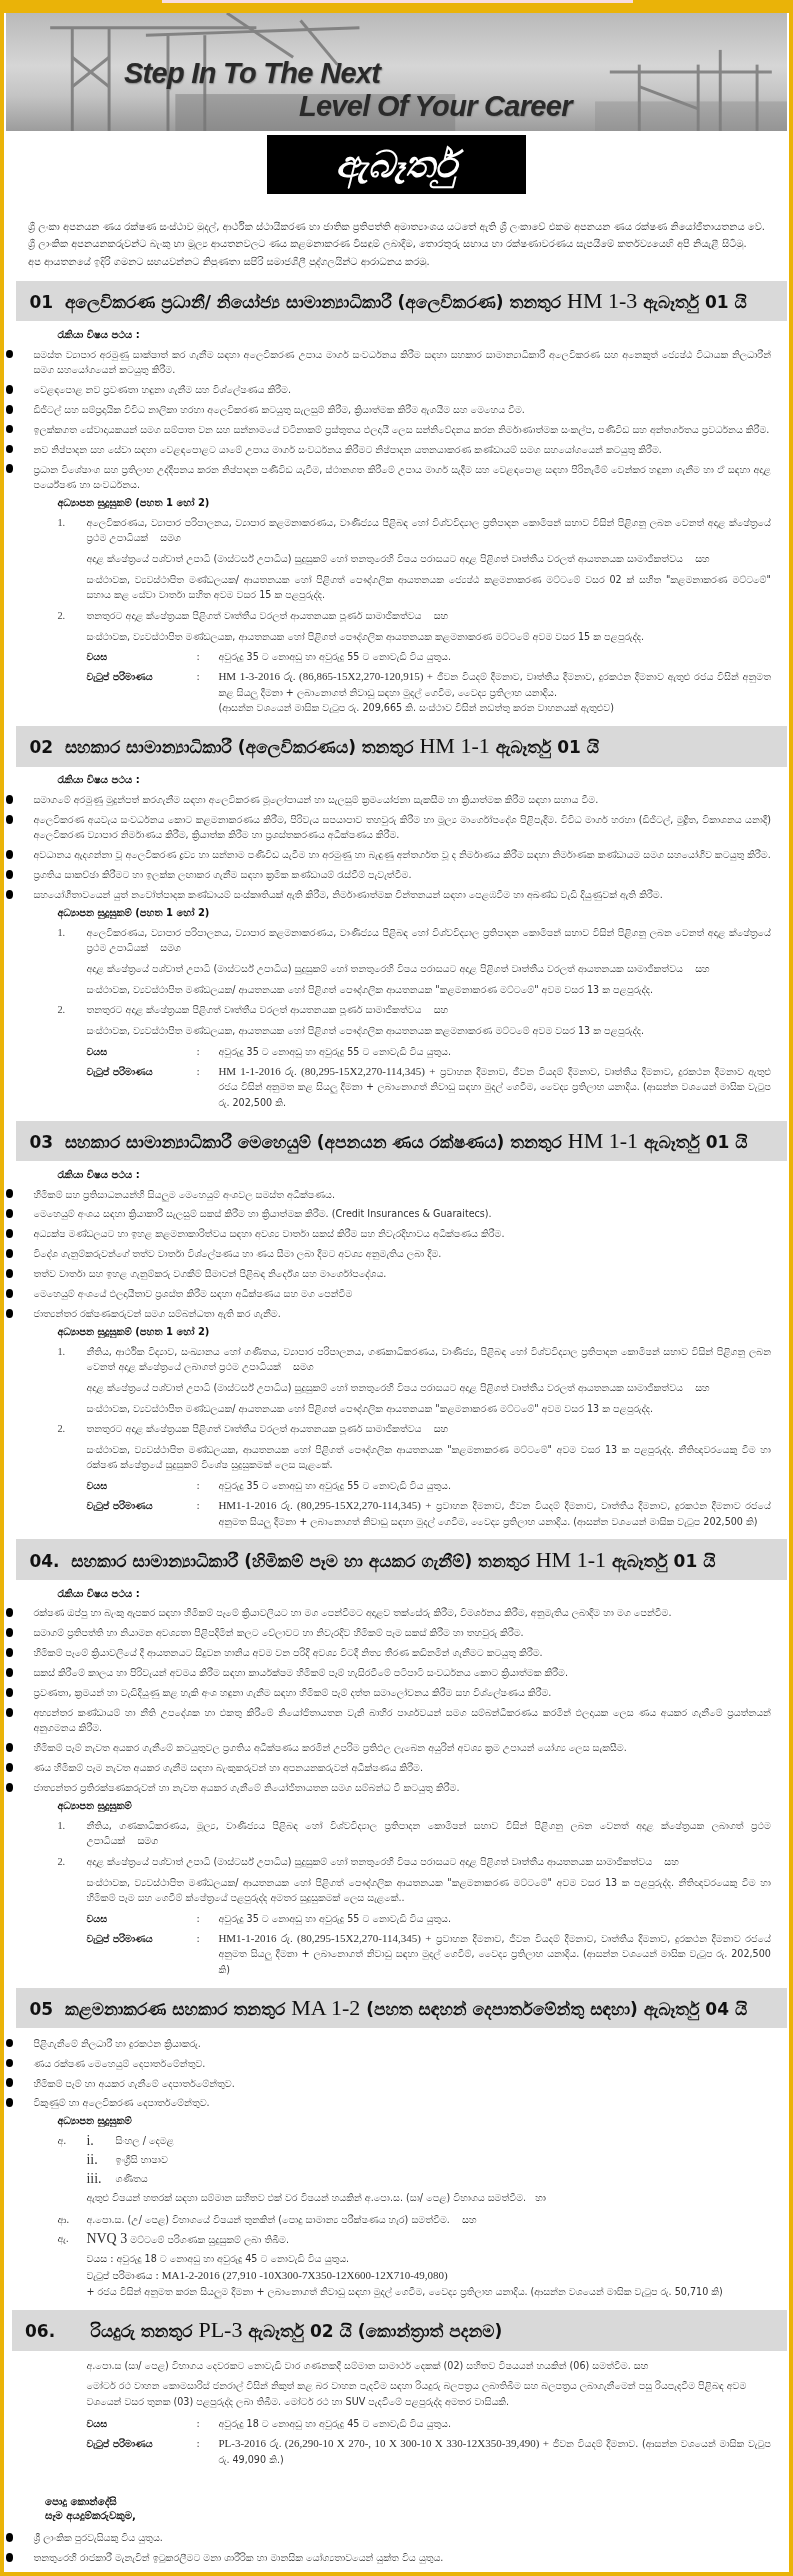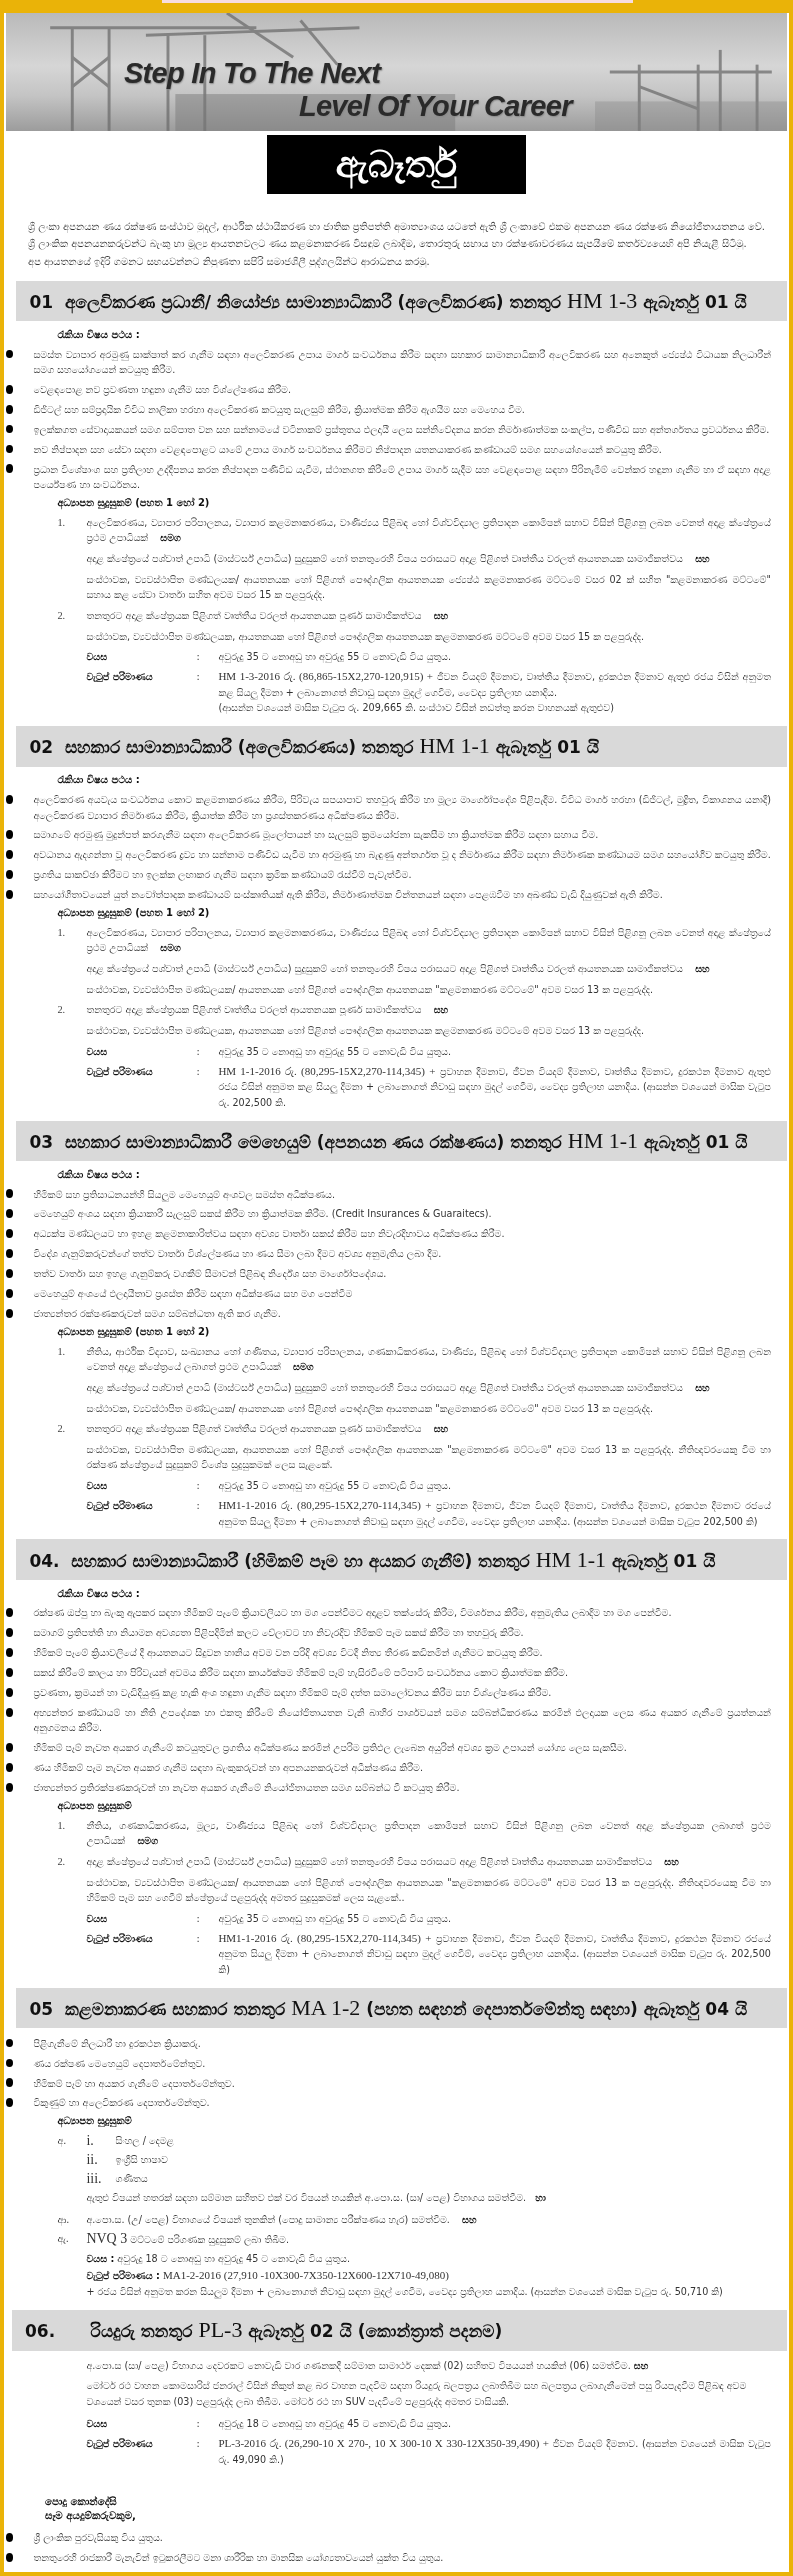--- a/index.html
+++ b/index.html
@@ -42,21 +42,21 @@
     font-weight: bold;
     font-style: italic;
     font-size: 29px;
     color: #2a2a2a;
     letter-spacing: -0.7px;
     text-shadow: 0.7px 0.7px 1.5px #888;
   }
   .tag1 { left: 118px; top: 44px; }
   .tag2 { left: 293px; top: 77px; }
 
-  .title-box-wrap { text-align: center; margin-top: 3.7px; }
+  .title-box-wrap { text-align: center; margin-top: 3.7px; font-style: italic; }
   .title-box {
     display: inline-block;
     background: #000;
     color: #fff;
     width: 259px;
     height: 59px;
     line-height: 59px;
     font-size: 37px;
     font-weight: bold;
     font-family: "DejaVu Sans", sans-serif;
@@ -118,21 +118,21 @@
     line-height: 15.5px;
     margin-bottom: 4.4px;
     color: #333;
     text-align: justify;
   }
   ol.edu li .num {
     position: absolute; left: 0; top: 0; color: #444;
     font-family: "Liberation Serif", serif; font-size: 10.3px;
   }
   ol.edu li p { margin-bottom: 5.2px; }
-  .b { font-weight: bold; color: #111; margin-top: 16px; }
+  .b { font-weight: normal; color: #111; margin-top: 16px; }
   .kv { padding-left: 82px; padding-right: 17.7px; font-size: 9.6px; line-height: 15.5px; color: #333; }
   .kv .row { display: flex; margin-bottom: 4.4px; }
   .kv .k { width: 110px; font-weight: bold; color: #111; flex-shrink: 0; }
   .kv .colon { width: 22px; flex-shrink: 0; }
   .kv .v { flex: 1; text-align: justify; }
   .serif { font-family: "Liberation Serif", serif; font-size: 11px; }
 
   .roman { padding-left: 53px; font-size: 9.6px; line-height: 16px; color: #333; }
   .roman .r { display: flex; margin-bottom: 2.9px; }
   .roman .r .l1 { width: 29px; }
@@ -218,22 +218,22 @@
               <span class="k">වැටුප් පරිමාණය</span>
               <span class="colon">:</span>
               <span class="v"><span class="serif">HM 1-3-2016 රු. (86,865-15X2,270-120,915) +</span> <span>ජීවන වියදම් දීමනාව, වෘත්තීය දීමනාව, දුරකථන දීමනාව ඇතුළු රජය විසින් අනුමත කළ සියලු දීමනා + ලබානොගත් නිවාඩු සඳහා මුදල් ගෙවීම, වෛද්‍ය ප්‍රතිලාභ යනාදිය.</span><br><span>(ආසන්න වශයෙන් මාසික වැටුප රු. 209,665 කි. සංස්ථාව විසින් නඩත්තු කරන වාහනයක් ඇතුළුව)</span></span>
             </div>
           </div>
         </div>
         <div>
           <div class="sec-head"><span>02</span>&nbsp; <span>සහකාර සාමාන්‍යාධිකාරී (අලෙවිකරණය) තනතුර</span> <span class="grade">HM 1-1</span> <span>ඇබෑර්තු 01 යි</span></div>
           <div class="sub-h">රැකියා විෂය පථය :</div>
           <ul class="bullets">
+            <li><span class="dot"></span><span>සමාගමේ අරමුණු මුදුන්පත් කරගැනීම සඳහා අලෙවිකරණ මූලෝපායන් හා සැලසුම් ක්‍රමයෝජනා සැකසීම හා ක්‍රියාත්මක කිරීම සඳහා සහාය වීම.</span></li>
             <li><span class="dot"></span><span>අලෙවිකරණ අයවැය සංවර්ධනය කොට කළමනාකරණය කිරීම, පිරිවැය සපයාපාව තහවුරු කිරීම හා මූල්‍ය මාර්ගෝපදේශ පිළිපැදීම. විවිධ මාර්ග හරහා (ඩිජිටල්, මුද්‍රිත, විකාශනය යනාදී) අලෙවිකරණ ව්‍යාපාර නිර්මාණය කිරීම, ක්‍රියාත්ක කිරීම හා ප්‍රශස්තකරණය අධීක්ෂණය කිරීම.</span></li>
-            <li><span class="dot"></span><span>සමාගමේ අරමුණු මුදුන්පත් කරගැනීම සඳහා අලෙවිකරණ මූලෝපායන් හා සැලසුම් ක්‍රමයෝජනා සැකසීම හා ක්‍රියාත්මක කිරීම සඳහා සහාය වීම.</span></li>
             <li><span class="dot"></span><span>අවධානය ඇදගන්නා වූ අලෙවිකරණ ද්‍රව්‍ය හා සන්නාම පණිවිඩ යැවීම හා අරමුණු හා බැඳුණු අන්තර්ගත වූ ද නිර්මාණය කිරීම සඳහා නිර්මාණක කණ්ඩායම සමග සහයෝගීව කටයුතු කිරීම.</span></li>
             <li><span class="dot"></span><span>ප්‍රගතිය සාකච්ඡා කිරීමට හා ඉලක්ක ලඟාකර ගැනීම සඳහා ක්‍රමික කණ්ඩායම් රැස්වීම් පැවැත්වීම.</span></li>
             <li><span class="dot"></span><span>සහයෝගීතාවයෙන් යුත් නවෝත්පාදක කණ්ඩායම් සංස්කෘතියක් ඇති කිරීම, නිර්මාණාත්මක චින්තනයන් සඳහා පෙළඹවීම හා අඛණ්ඩ වැඩි දියුණුවක් ඇති කිරීම.</span></li>
           </ul>
           <div class="sub-h">අධ්‍යාපන සුදුසුකම් (පහත 1 හෝ 2)</div>
           <ol class="edu">
             <li>
               <span class="num">1.</span>
               <p><span>අලෙවිකරණය, ව්‍යාපාර පරිපාලනය, ව්‍යාපාර කළමනාකරණය, වාණිජ්‍යය පිළිබඳ හෝ විශ්වවිද්‍යාල ප්‍රතිපාදන කොමිෂන් සභාව විසින් පිළිගනු ලබන වෙනත් අදාළ ක්ෂේත්‍රයේ ප්‍රථම උපාධියක්</span>&nbsp;&nbsp;&nbsp;&nbsp;<span class="b">සමග</span></p>
               <p><span>අදාළ ක්ෂේත්‍රයේ පශ්චාත් උපාධි (මාස්ටර්ස් උපාධිය) සුදුසුකම් හෝ තනතුරෙහි විෂය පරාසයට අදාළ පිළිගත් වෘත්තීය වරලත් ආයතනයක සාමාජිකත්වය</span>&nbsp;&nbsp;&nbsp;&nbsp;<span class="b">සහ</span></p>

